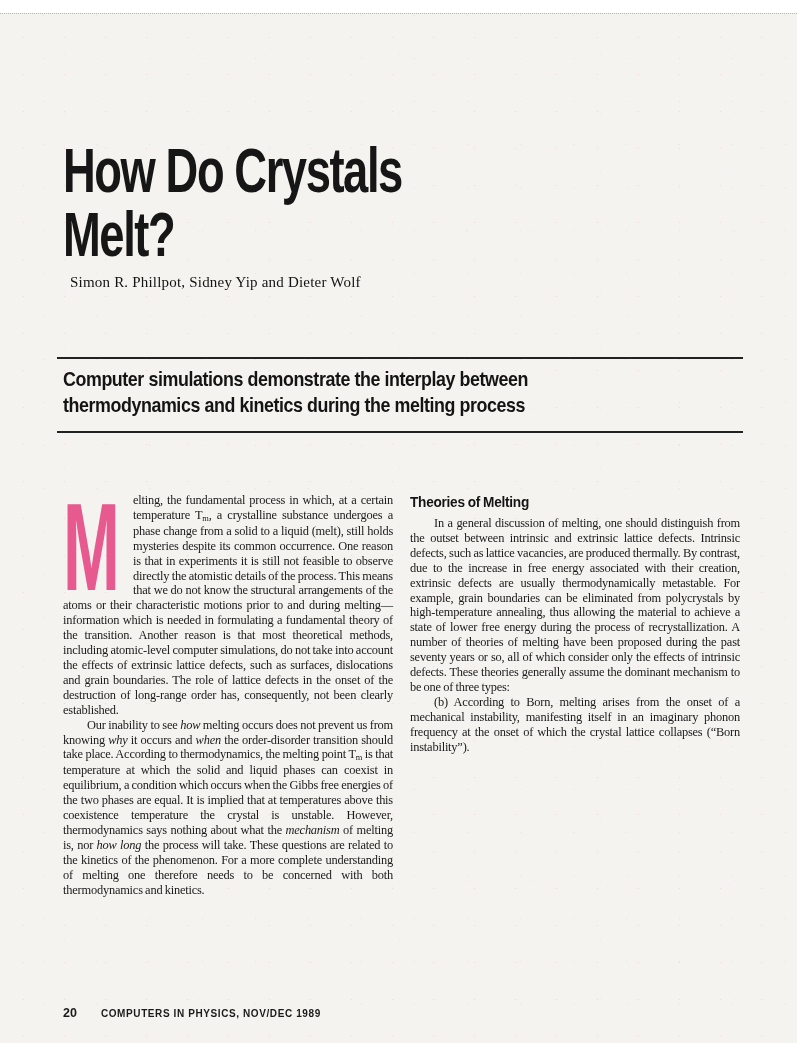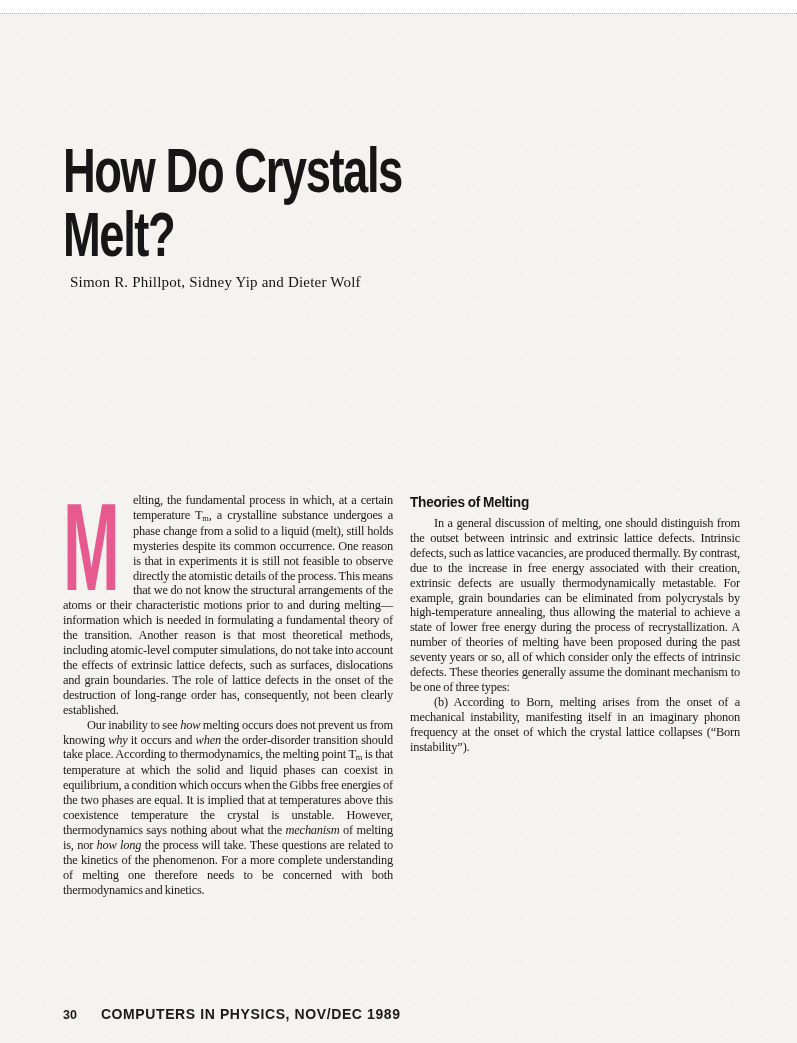--- a/index.html
+++ b/index.html
@@ -97,31 +97,34 @@
     text-align:left;
   }
   .footer {
     position:absolute; left:63px; top:992px;
     display:flex; align-items:baseline; gap:24px;
     font-family:"Liberation Sans", sans-serif;
     font-weight:bold;
     color:#1a1a1a;
   }
   .footer .pg { font-size:12.5px; }
-  .footer .journal { font-size:14px; letter-spacing:0.6px; }
+  .footer .journal { font-size:10px; letter-spacing:0.6px; }
 </style>
 </head>
 <body>
 
 <div class="paper">
 
   <h1 class="title">How Do Crystals Melt?</h1>
 
   <div class="authors">Simon R. Phillpot, Sidney Yip and Dieter Wolf</div>
 
+  <div class="standfirst">
+    <p class="standfirst-text">Computer simulations demonstrate the interplay between thermodynamics and kinetics during the melting process</p>
+  </div>
 
   <div class="columns">
 
     <div class="col">
       <p class="para">
         <span class="dropcap-box">
             <span class="dropcap">M</span>
           </span><span>elting, the fundamental process in which, at a certain temperature T<sub>m</sub>, a crystalline substance undergoes a phase change from a solid to a liquid (melt), still holds mysteries despite its common occurrence. One reason is that in experiments it is still not feasible to observe directly the atomistic details of the process. This means that we do not know the structural arrangements of the atoms or their characteristic motions prior to and during melting—information which is needed in formulating a fundamental theory of the transition. Another reason is that most theoretical methods, including atomic-level computer simulations, do not take into account the effects of extrinsic lattice defects, such as surfaces, dislocations and grain boundaries. The role of lattice defects in the onset of the destruction of long-range order has, consequently, not been clearly established.</span>
       </p>
       <p class="para indent">Our inability to see <i>how</i> melting occurs does not prevent us from knowing <i>why</i> it occurs and <i>when</i> the order-disorder transition should take place. According to thermodynamics, the melting point T<sub>m</sub> is that temperature at which the solid and liquid phases can coexist in equilibrium, a condition which occurs when the Gibbs free energies of the two phases are equal. It is implied that at temperatures above this coexistence temperature the crystal is unstable. However, thermodynamics says nothing about what the <i>mechanism</i> of melting is, nor <i>how long</i> the process will take. These questions are related to the kinetics of the phenomenon. For a more complete understanding of melting one therefore needs to be concerned with both thermodynamics and kinetics.</p>
@@ -129,17 +132,17 @@
 
     <div class="col">
       <h2 class="section-heading">Theories of Melting</h2>
       <p class="para indent">In a general discussion of melting, one should distinguish from the outset between intrinsic and extrinsic lattice defects. Intrinsic defects, such as lattice vacancies, are produced thermally. By contrast, due to the increase in free energy associated with their creation, extrinsic defects are usually thermodynamically metastable. For example, grain boundaries can be eliminated from polycrystals by high-temperature annealing, thus allowing the material to achieve a state of lower free energy during the process of recrystallization. A number of theories of melting have been proposed during the past seventy years or so, all of which consider only the effects of intrinsic defects. These theories generally assume the dominant mechanism to be one of three types:</p>
       <p class="para item-b">(b) According to Born, melting arises from the onset of a mechanical instability, manifesting itself in an imaginary phonon frequency at the onset of which the crystal lattice collapses (“Born instability”).</p>
     </div>
 
   </div>
 
   <div class="footer">
-    <span class="pg">30</span>
+    <span class="pg">20</span>
     <span class="journal">COMPUTERS IN PHYSICS, NOV/DEC 1989</span>
   </div>
 
 </div>
 
 </body></html>

